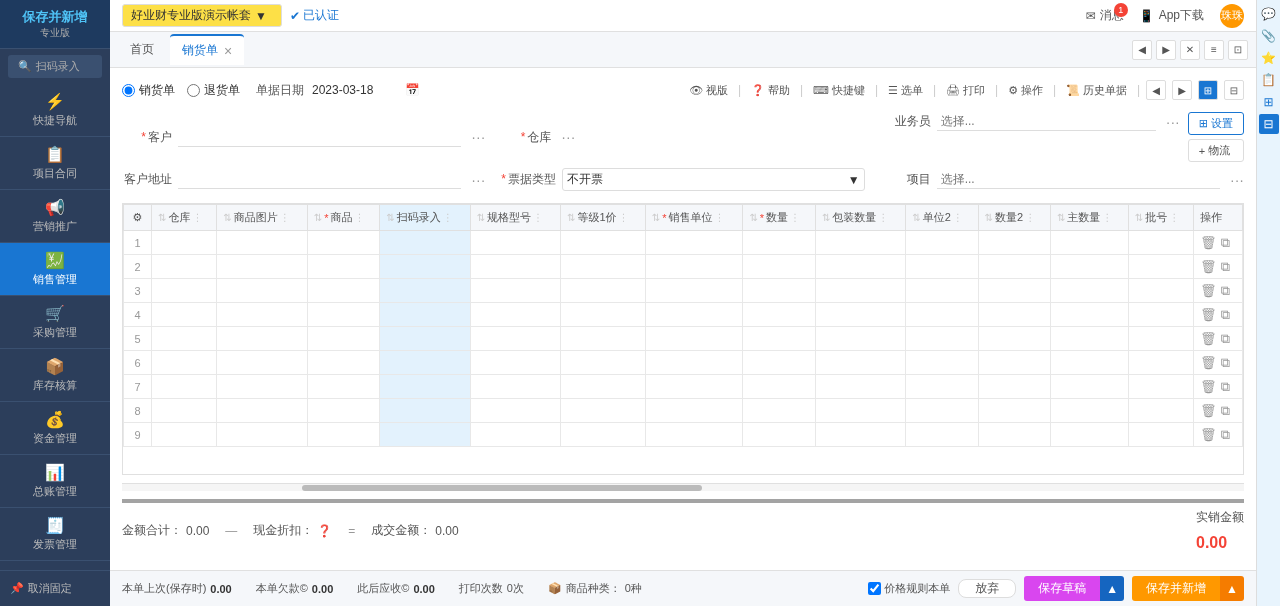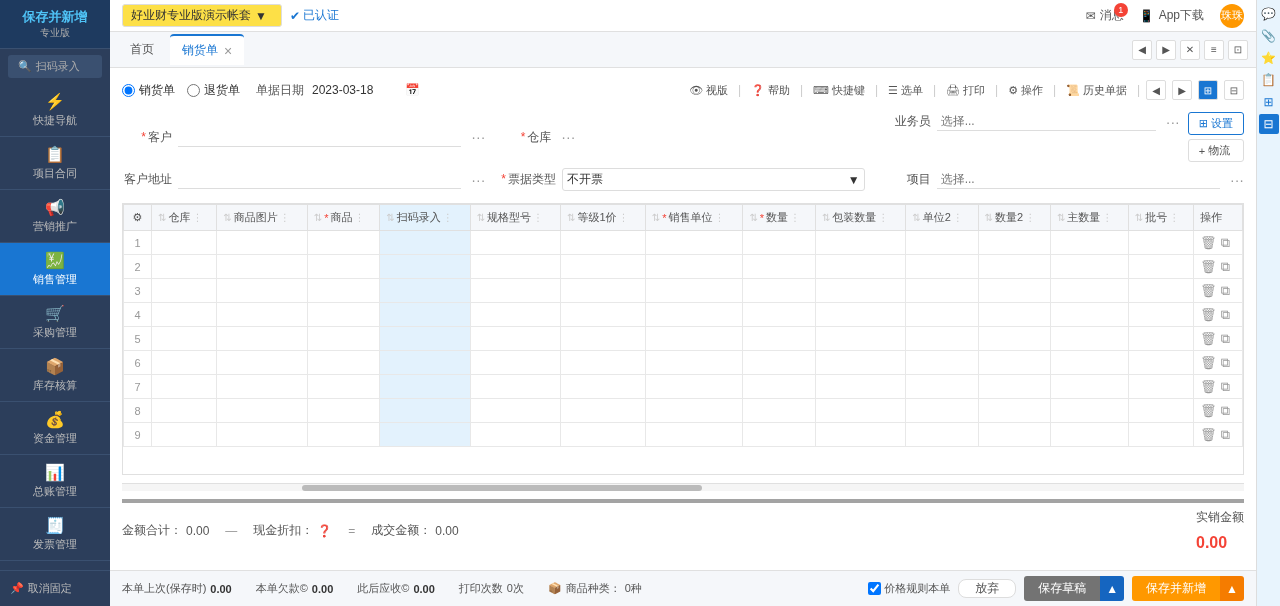--- a/index.html
+++ b/index.html
@@ -84,21 +84,21 @@
     .bottom-summary { padding: 6px 0; display: flex; align-items: center; gap: 16px; font-size: 12px; color: #555; border-top: 4px solid #a3a3a3; }
     .summary-item { display: flex; align-items: center; gap: 4px; }
     .summary-equals { color: #999; }
     .final-amount { margin-left: auto; display: flex; align-items: flex-start; gap: 8px; flex-direction: column; }
 
     
     .footer { height: 36px; background: #f5f7fa; border-top: 1px solid #e0e0e0; display: flex; align-items: center; padding: 0 12px; gap: 24px; font-size: 11px; color: #555; }
     .footer-item { display: flex; align-items: center; gap: 4px; }
     .footer-right { margin-left: auto; display: flex; align-items: center; gap: 8px; }
     .btn-abandon { border: 1px solid #ddd; background: #fff; color: #555; padding: 0 16px; border-radius: 8px; font-size: 12px; cursor: pointer; }
-    .btn-save-draft { background: #737373; color: #fff; border: none; padding: 4px 14px; border-radius: 3px 0 0 3px; font-size: 12px; cursor: pointer; display: flex; align-items: center; gap: 4px; }
+    .btn-save-draft { background: #d946ef; color: #fff; border: none; padding: 4px 14px; border-radius: 3px 0 0 3px; font-size: 12px; cursor: pointer; display: flex; align-items: center; gap: 4px; }
     .btn-save-draft-arrow { background: #1565c0; color: #fff; border: none; padding: 4px 6px; border-radius: 0 3px 3px 0; font-size: 12px; cursor: pointer; }
     .btn-save-new { background: #ff9800; color: #fff; border: none; padding: 4px 14px; border-radius: 3px 0 0 3px; font-size: 12px; cursor: pointer; display: flex; align-items: center; gap: 4px; }
     .btn-save-new-arrow { background: #f57c00; color: #fff; border: none; padding: 4px 6px; border-radius: 0 3px 3px 0; font-size: 12px; cursor: pointer; }
     .checkbox-label { display: flex; align-items: center; gap: 3px; font-size: 11px; color: #555; }
 
     
     .quick-actions { width: 24px; background: #e8f4fd; display: flex; flex-direction: column; align-items: center; padding: 4px 0; gap: 2px; border-left: 1px solid #ddd; }
     .quick-btn { width: 20px; height: 20px; display: flex; align-items: center; justify-content: center; cursor: pointer; color: #1976d2; font-size: 12px; border-radius: 2px; }
     .quick-btn.active { background: #1976d2; color: #fff; }
 

